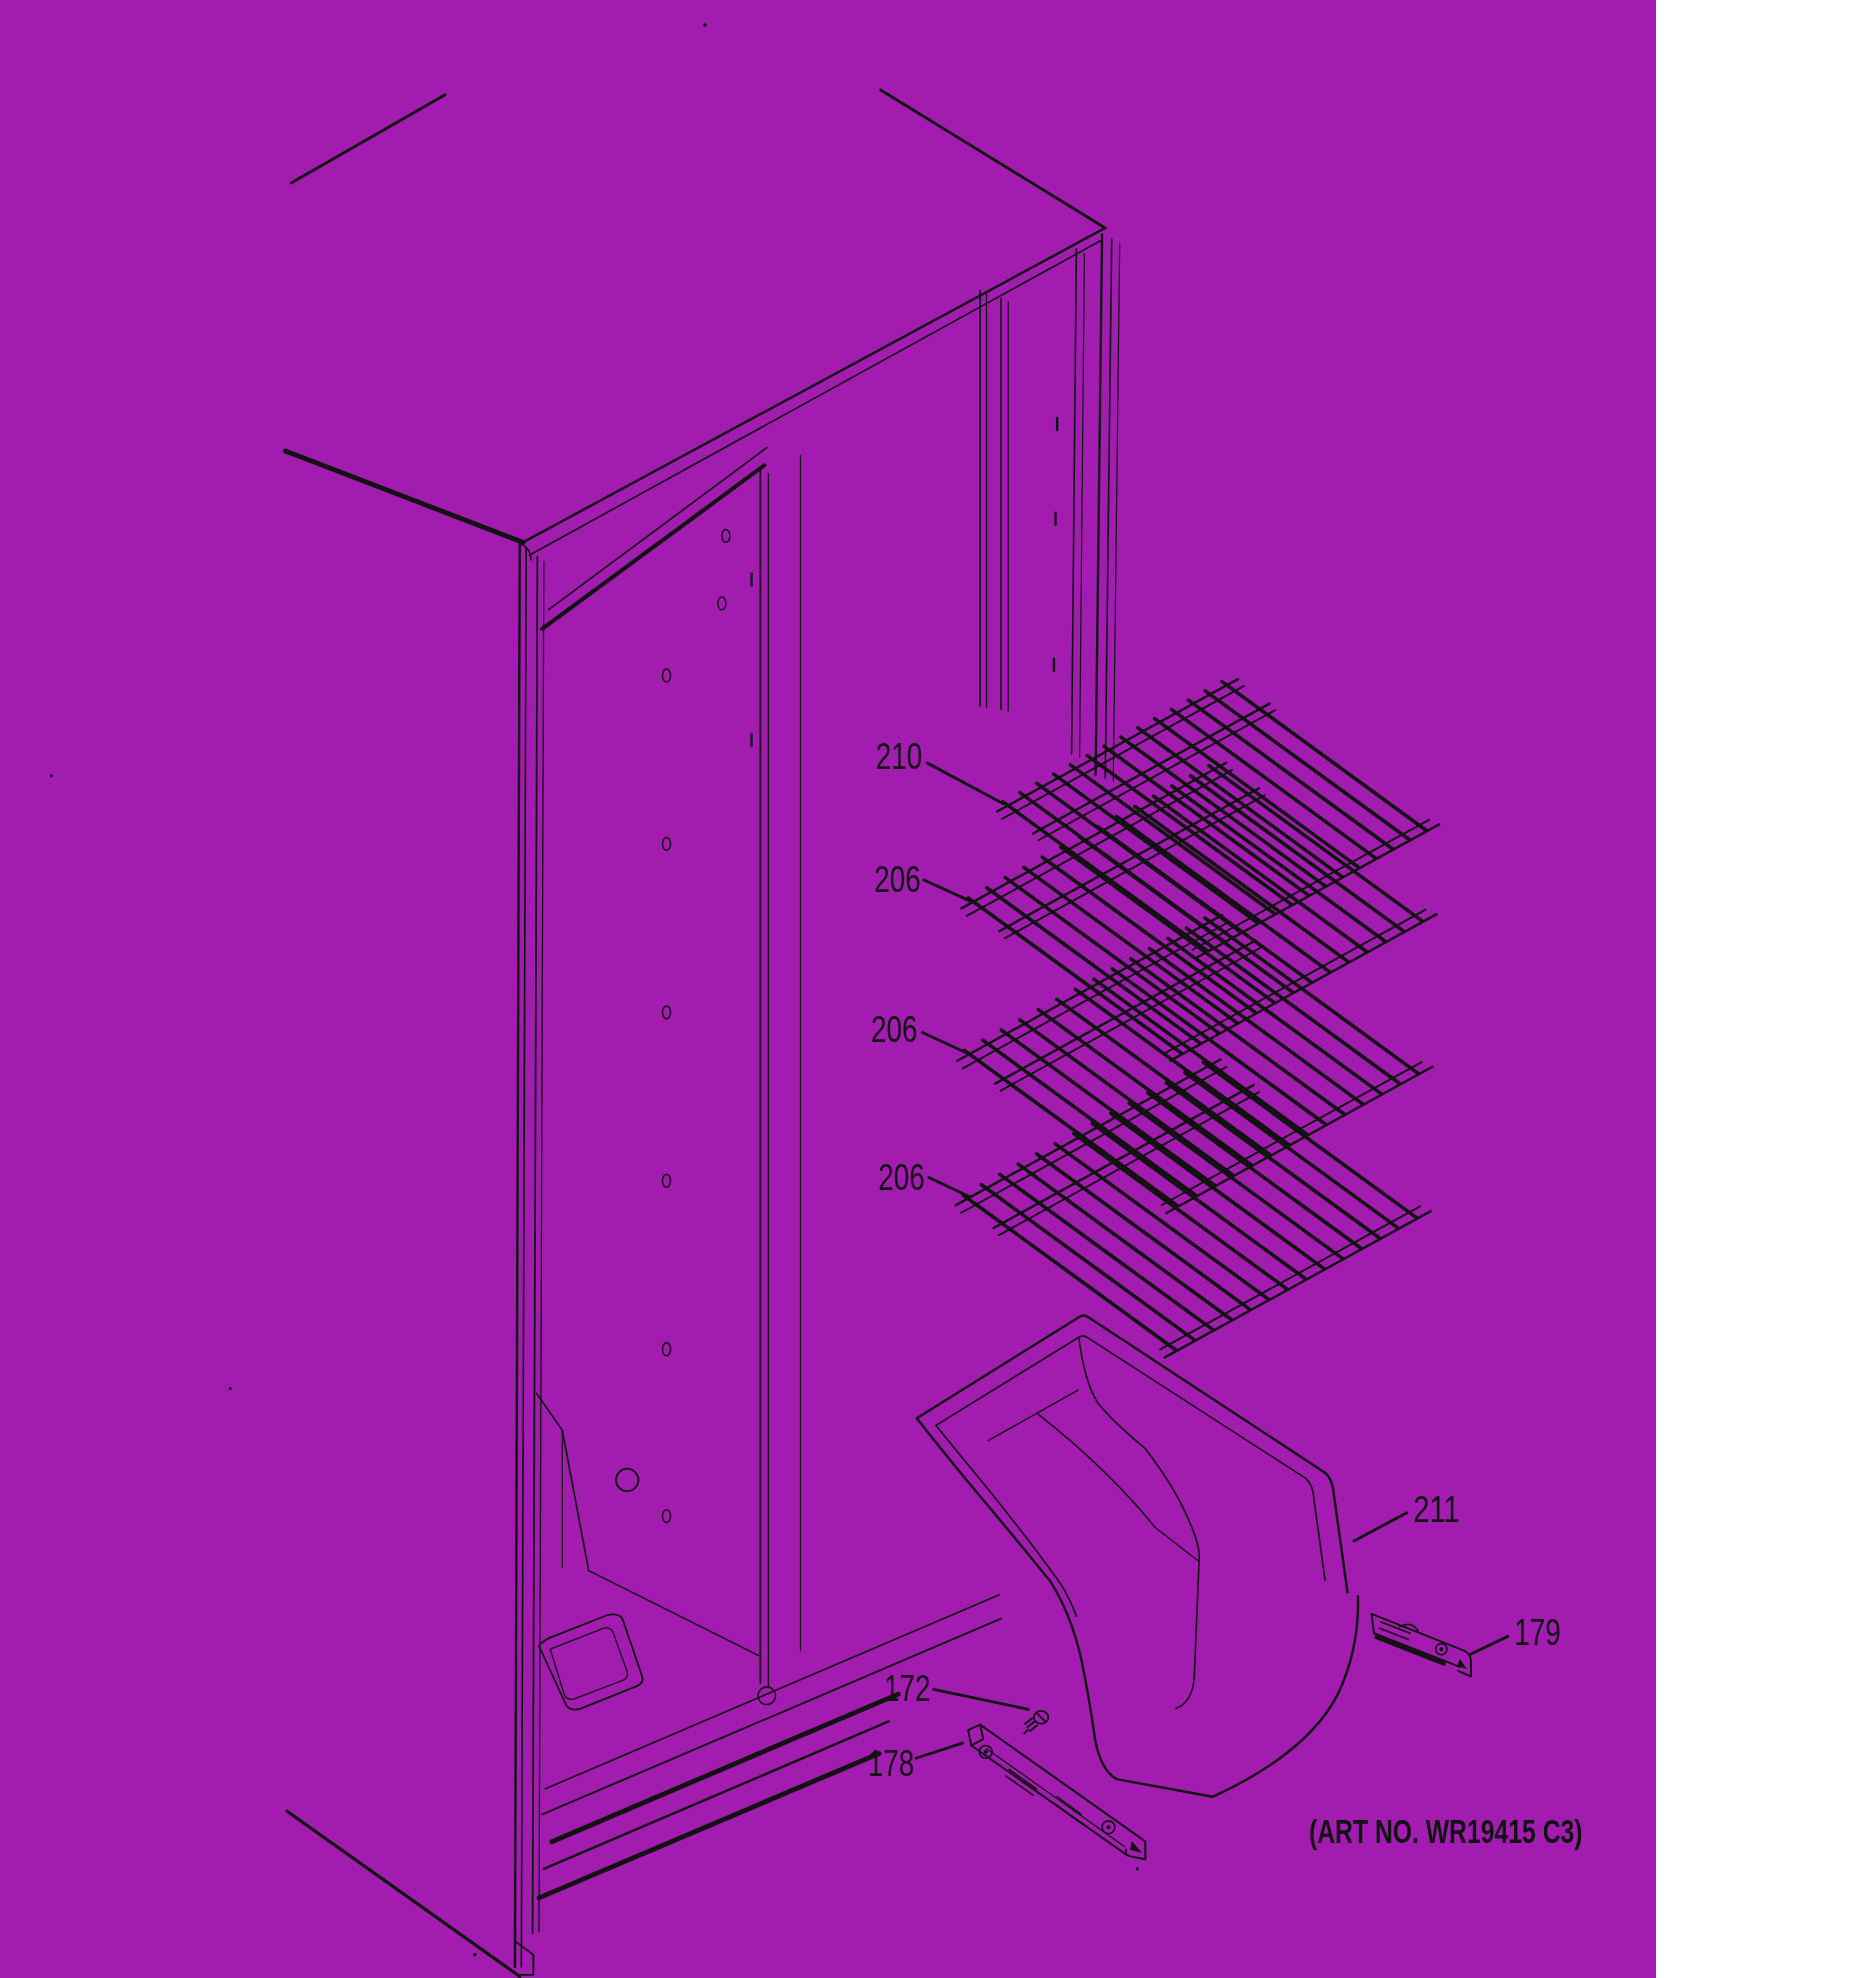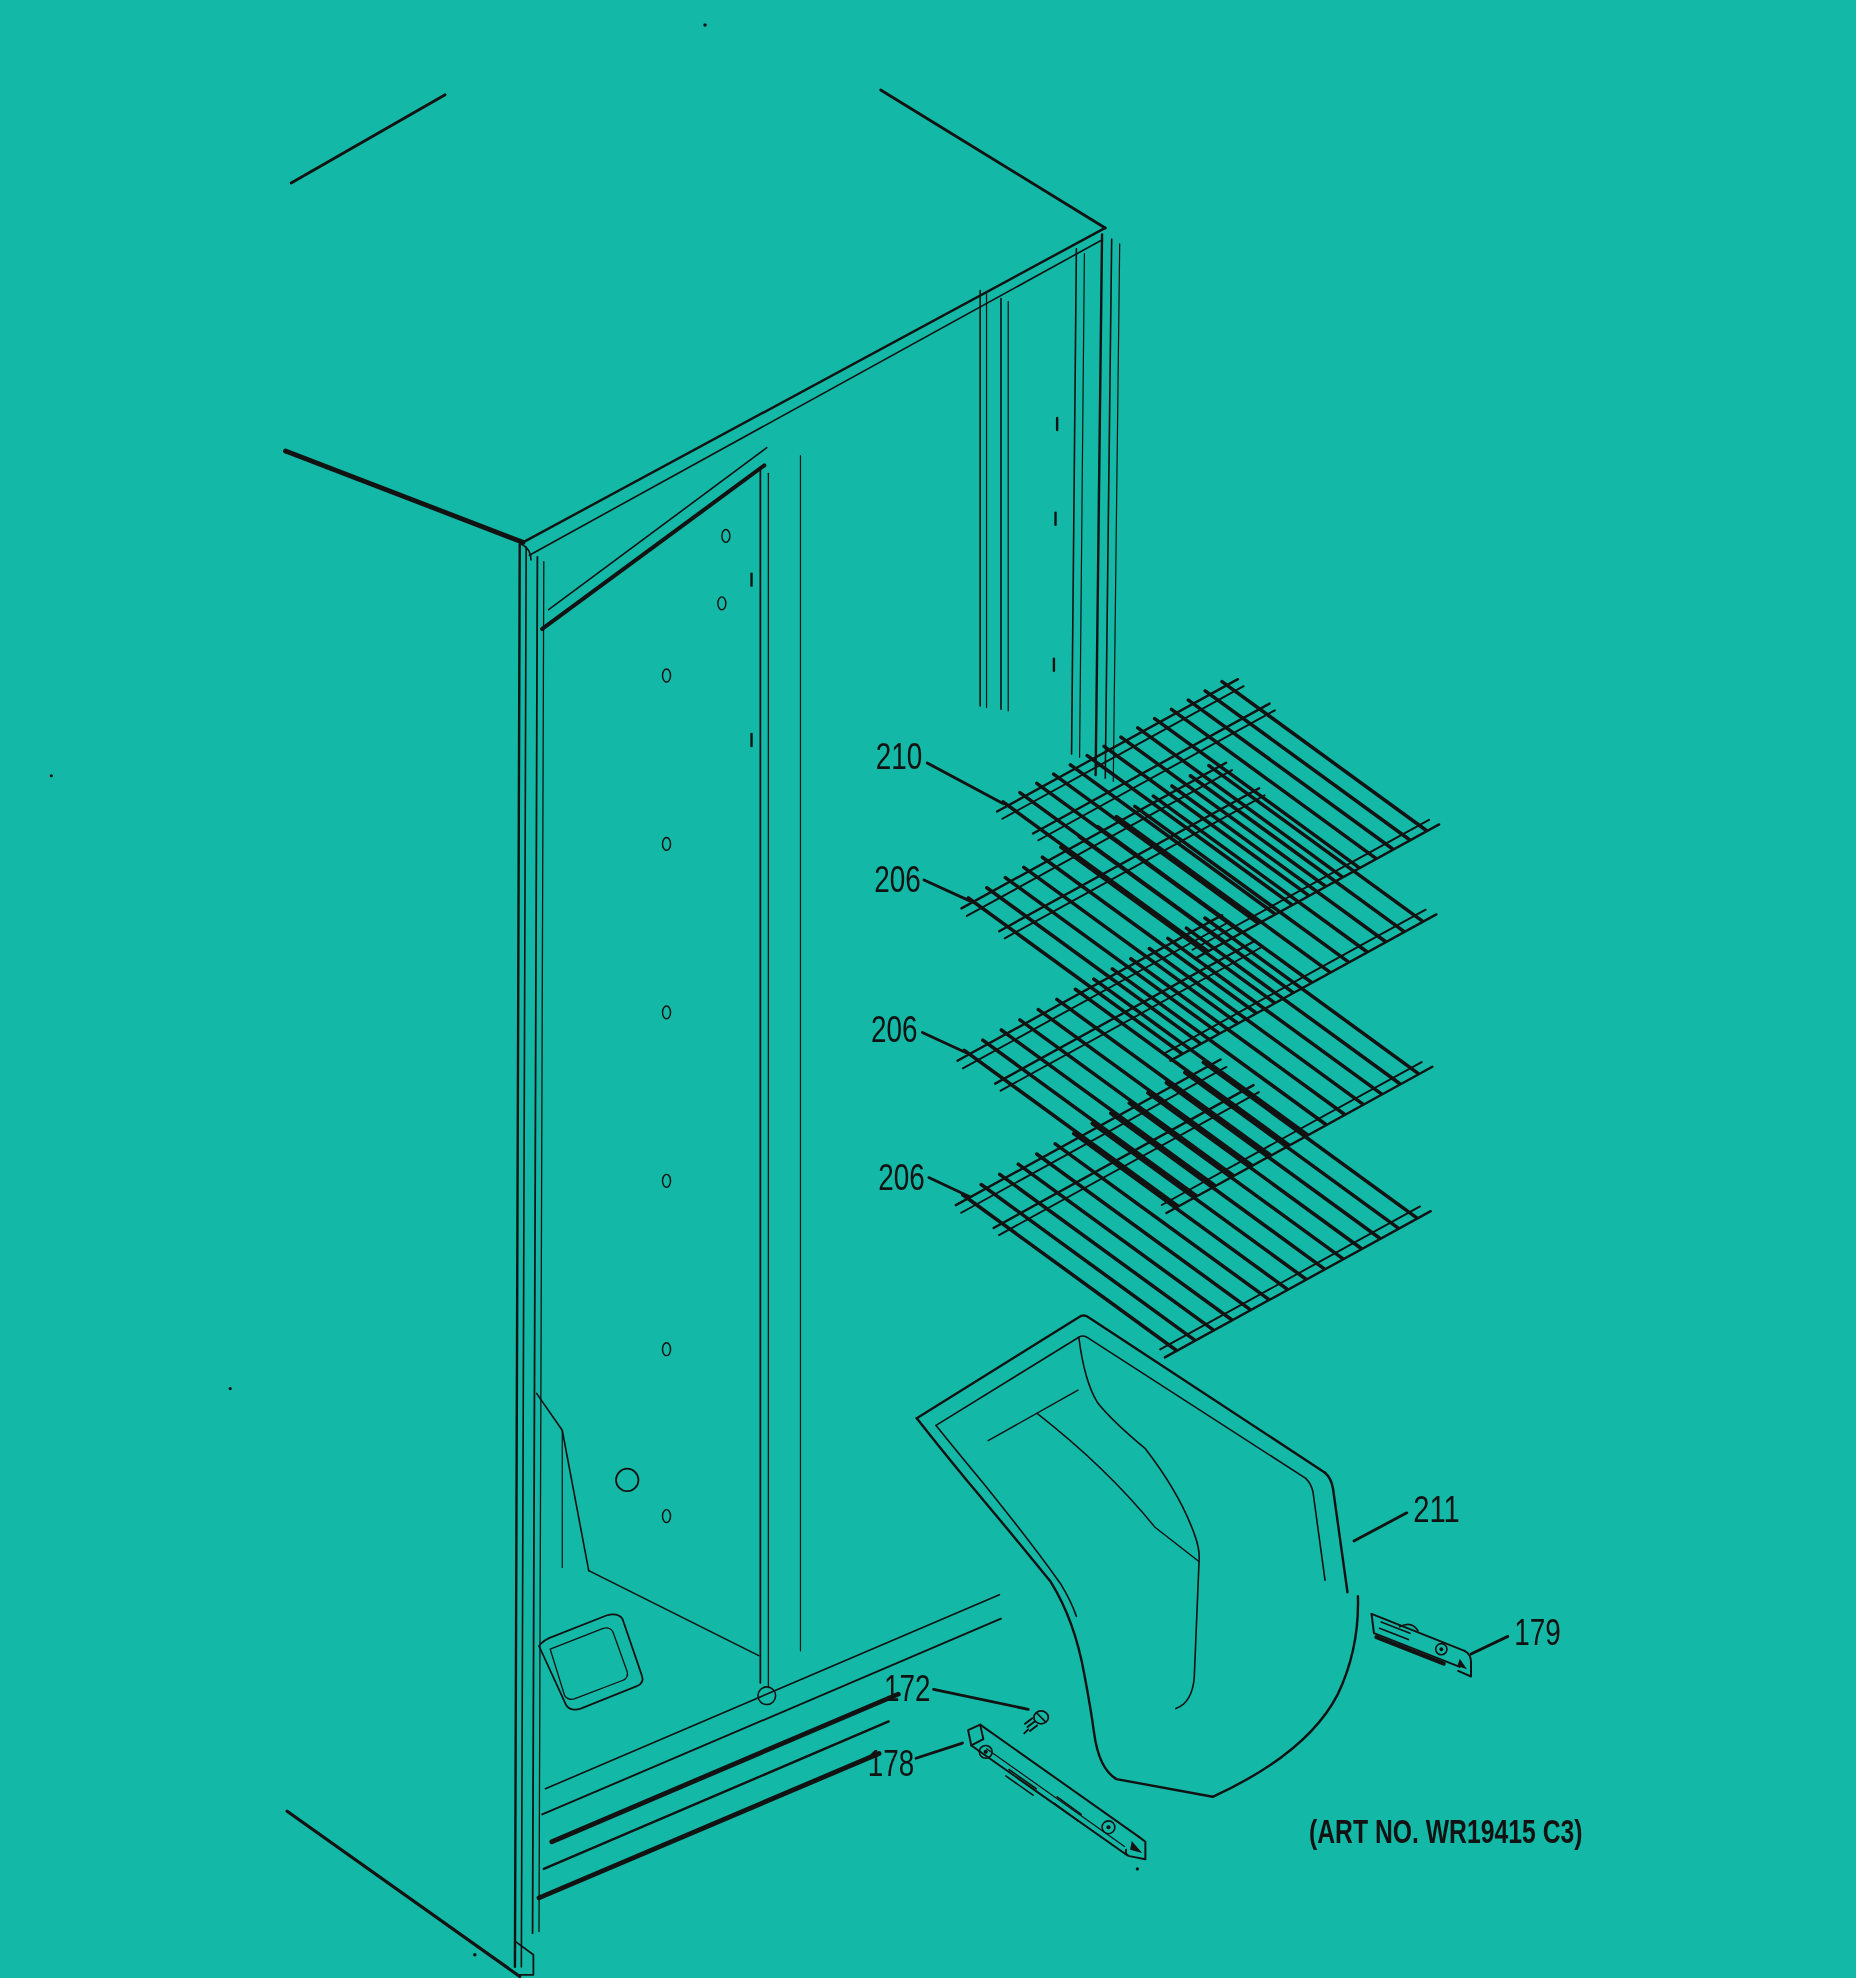--- a/index.html
+++ b/index.html
@@ -1,17 +1,17 @@
 <!DOCTYPE html>
 <html style="font-size:13px"><head>
 <meta charset="utf-8">
 <style>
   html,body{margin:0;padding:0;background:#ffffff;}
   body{font-family:"Liberation Sans",sans-serif;}
-  #stage{width:1856px;height:1979px;position:relative;background:#14b8a6;}
+  #stage{width:1656px;height:1979px;position:relative;background:#a21caf;}
   svg{display:block;}
   .ink{stroke:#121212;fill:none;stroke-linecap:round;stroke-linejoin:round;}
   .fillink{fill:#121212;stroke:none;}
   text.partnum{fill:#121212;font-family:"Liberation Sans",sans-serif;font-size:47px;letter-spacing:0;}
   text.artno{fill:#121212;font-family:"Liberation Sans",sans-serif;font-size:41px;font-weight:bold;}
 </style>
 </head>
 <body>
 
 <div id="stage">

